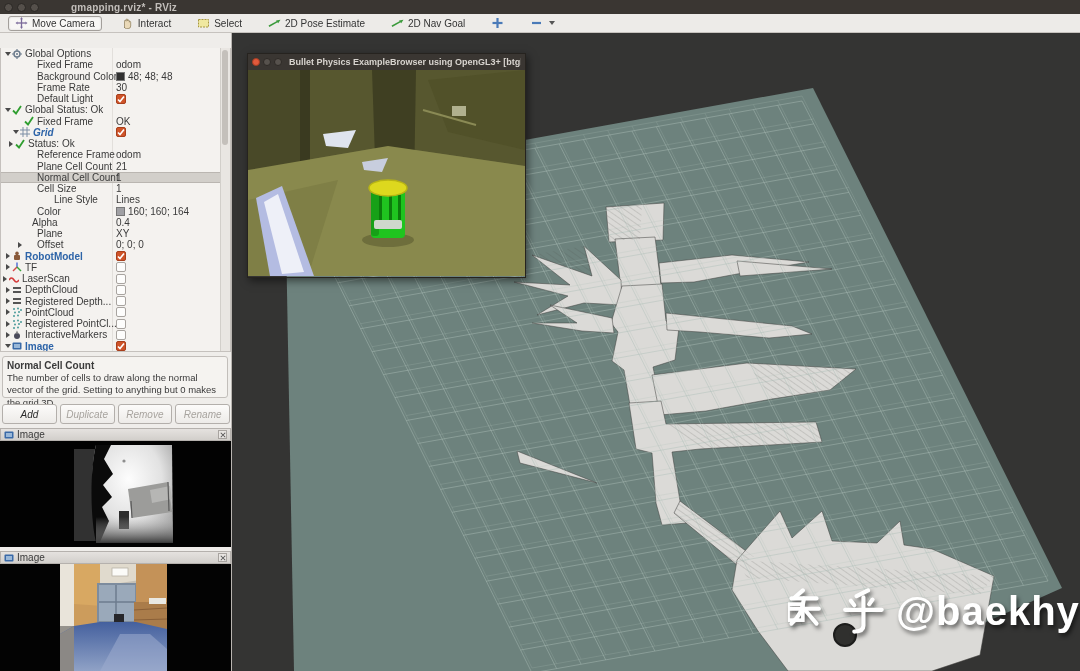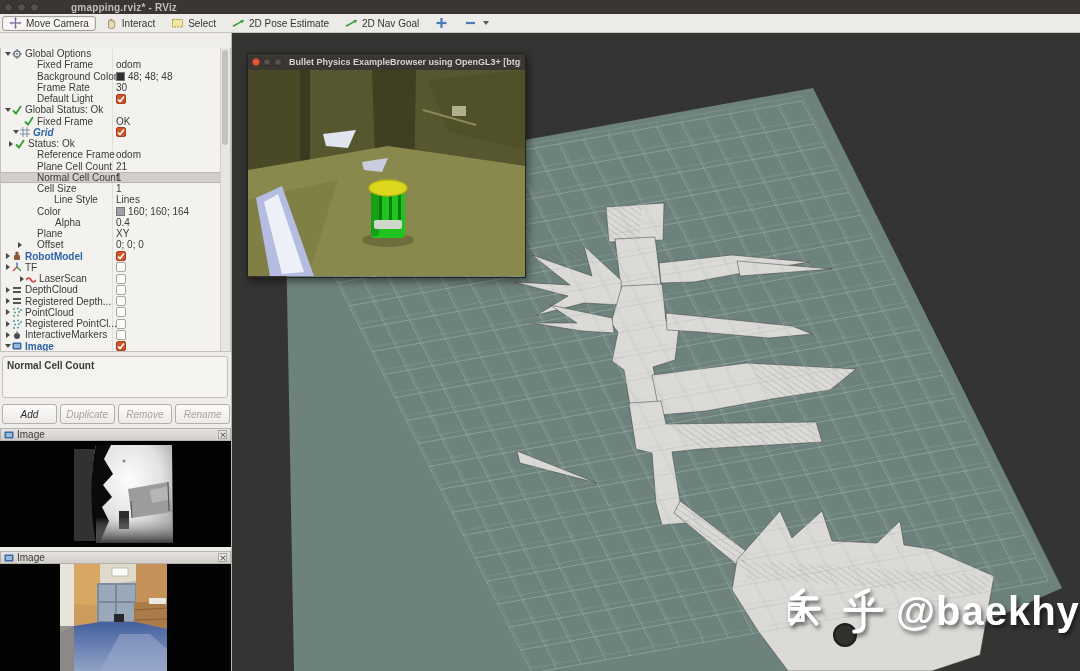--- a/index.html
+++ b/index.html
@@ -4,21 +4,21 @@
 <style>
   html,body{margin:0;padding:0;}
   body{width:1080px;height:671px;overflow:hidden;position:relative;
        font-family:"Liberation Sans","DejaVu Sans",sans-serif;background:#343433;
        -webkit-font-smoothing:antialiased;}
   #titlebar{position:absolute;left:0;top:0;width:1080px;height:14px;background:#3a3632;
             display:flex;align-items:center;gap:4px;padding-left:4px;box-sizing:border-box;}
   .winbtn{width:9px;height:9px;border-radius:50%;background:#55504b;border:1px solid #2a2724;box-sizing:border-box;}
   #titlebar .title{color:#c2beba;font-size:10px;font-weight:bold;margin-left:28px;letter-spacing:.2px;}
   #toolbar{position:absolute;left:0;top:14px;width:1080px;height:19px;background:#edebe8;
-           border-bottom:1px solid #c6c2be;display:flex;align-items:center;gap:2px;padding-left:2px;box-sizing:border-box;}
+           border-bottom:1px solid #c6c2be;display:flex;align-items:center;gap:12px;padding-left:8px;box-sizing:border-box;}
   .tbtn{display:flex;align-items:center;gap:4px;font-size:10px;color:#333;padding:1px 6px;border-radius:3px;
         border:1px solid transparent;height:15px;box-sizing:border-box;white-space:nowrap;}
   .tbtn.active{background:#f8f7f5;border:1px solid #a39f9b;box-shadow:inset 0 0 2px rgba(0,0,0,.15);}
   .ticn{width:13px;height:12px;display:inline-flex;}
   .ticn svg{width:13px;height:12px;}
   .caret{width:0;height:0;border-left:3px solid transparent;border-right:3px solid transparent;border-top:4px solid #555;margin-left:2px;}
 
   #left-panel{position:absolute;left:0;top:33px;width:232px;height:638px;background:#efedea;border-right:1px solid #b9b5b1;box-sizing:border-box;}
   .phead{height:13px;background:linear-gradient(#e5e2df,#d2cfcb);border:1px solid #b5b1ad;display:flex;align-items:center;
          font-size:10px;color:#3a3a3a;padding:0 3px;gap:3px;box-sizing:border-box;}
@@ -315,21 +315,21 @@
         </div>
         <div class="trow" style="padding-left: 15px;">
           <span class="exp none"></span>
           <span class="ticon"></span>
           <span class="tlabel">Color</span>
           <span class="tval">
             <span class="swatch" style="background:#a0a0a4"></span>
             <span>160; 160; 164</span>
           </span>
         </div>
-        <div class="trow" style="padding-left: 33px;">
+        <div class="trow" style="padding-left: 10px;">
           <span class="exp none"></span>
           <span class="ticon"></span>
           <span class="tlabel">Alpha</span>
           <span class="tval">
             <span>0.4</span>
           </span>
         </div>
         <div class="trow" style="padding-left: 15px;">
           <span class="exp none"></span>
           <span class="ticon"></span>
@@ -372,21 +372,21 @@
                 <line x1="5" y1="5" x2="1" y2="9" stroke="#d44a4a"></line>
                 <line x1="5" y1="5" x2="9" y2="9" stroke="#3aa43a"></line>
               </g>
             </svg>
           </span>
           <span class="tlabel">TF</span>
           <span class="tval">
             <span class="cbx off"></span>
           </span>
         </div>
-        <div class="trow" style="padding-left: 17px;">
+        <div class="trow" style="padding-left: 0;">
           <span class="exp closed"></span>
           <span class="ticon">
             <svg viewBox="0 0 10 10">
               <path d="M0,6 Q2.5,2 5,6 T10,6" stroke="#d43a3a" stroke-width="1.6" fill="none"></path>
             </svg>
           </span>
           <span class="tlabel">LaserScan</span>
           <span class="tval">
             <span class="cbx off"></span>
           </span>
@@ -492,20 +492,21 @@
           </span>
         </div>
       </div>
     <div class="vscroll">
         <div class="vthumb"></div>
       </div>
   </div>
 
   <div id="desc-box">
     <div class="dtitle">Normal Cell Count</div>
+    <div class="dbody">The number of cells to draw along the normal vector of the grid. Setting to anything but 0 makes the grid 3D.</div>
   </div>
 
   <div id="action-buttons">
       <div class="abtn">Add</div>
       <div class="abtn disabled">Duplicate</div>
       <div class="abtn disabled">Remove</div>
       <div class="abtn disabled">Rename</div>
     </div>
 
   <div class="image-panel" id="img1">

